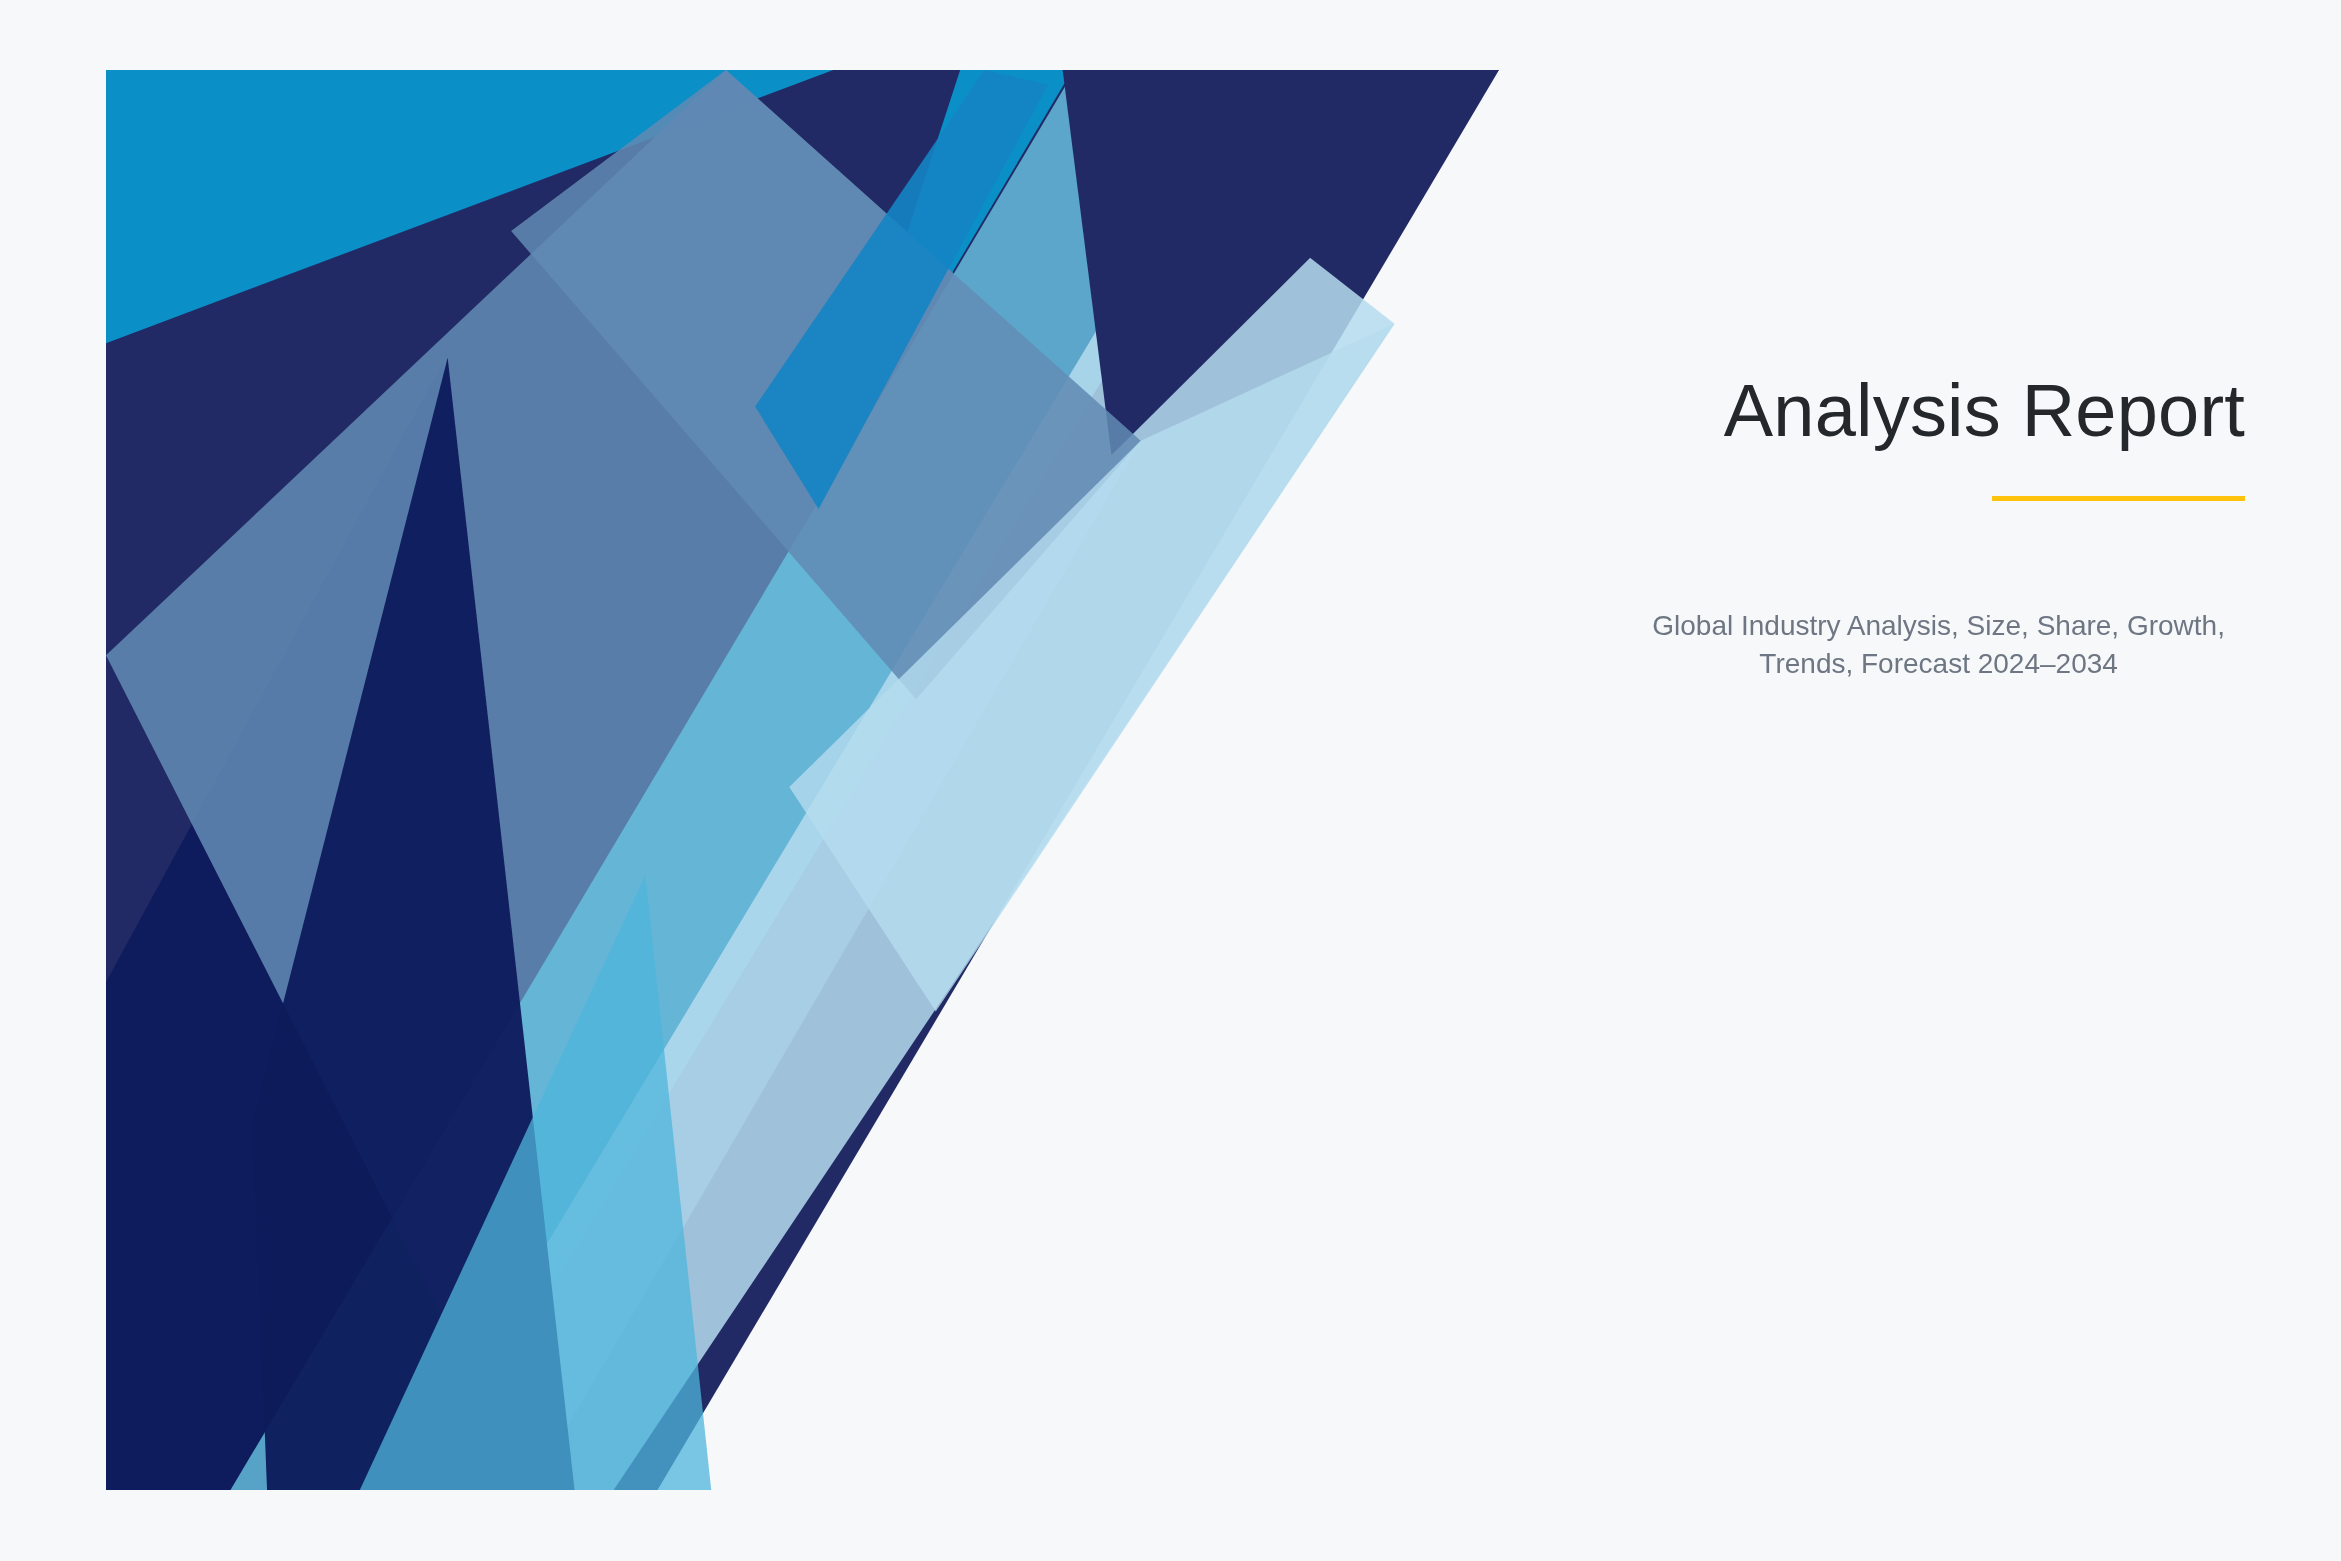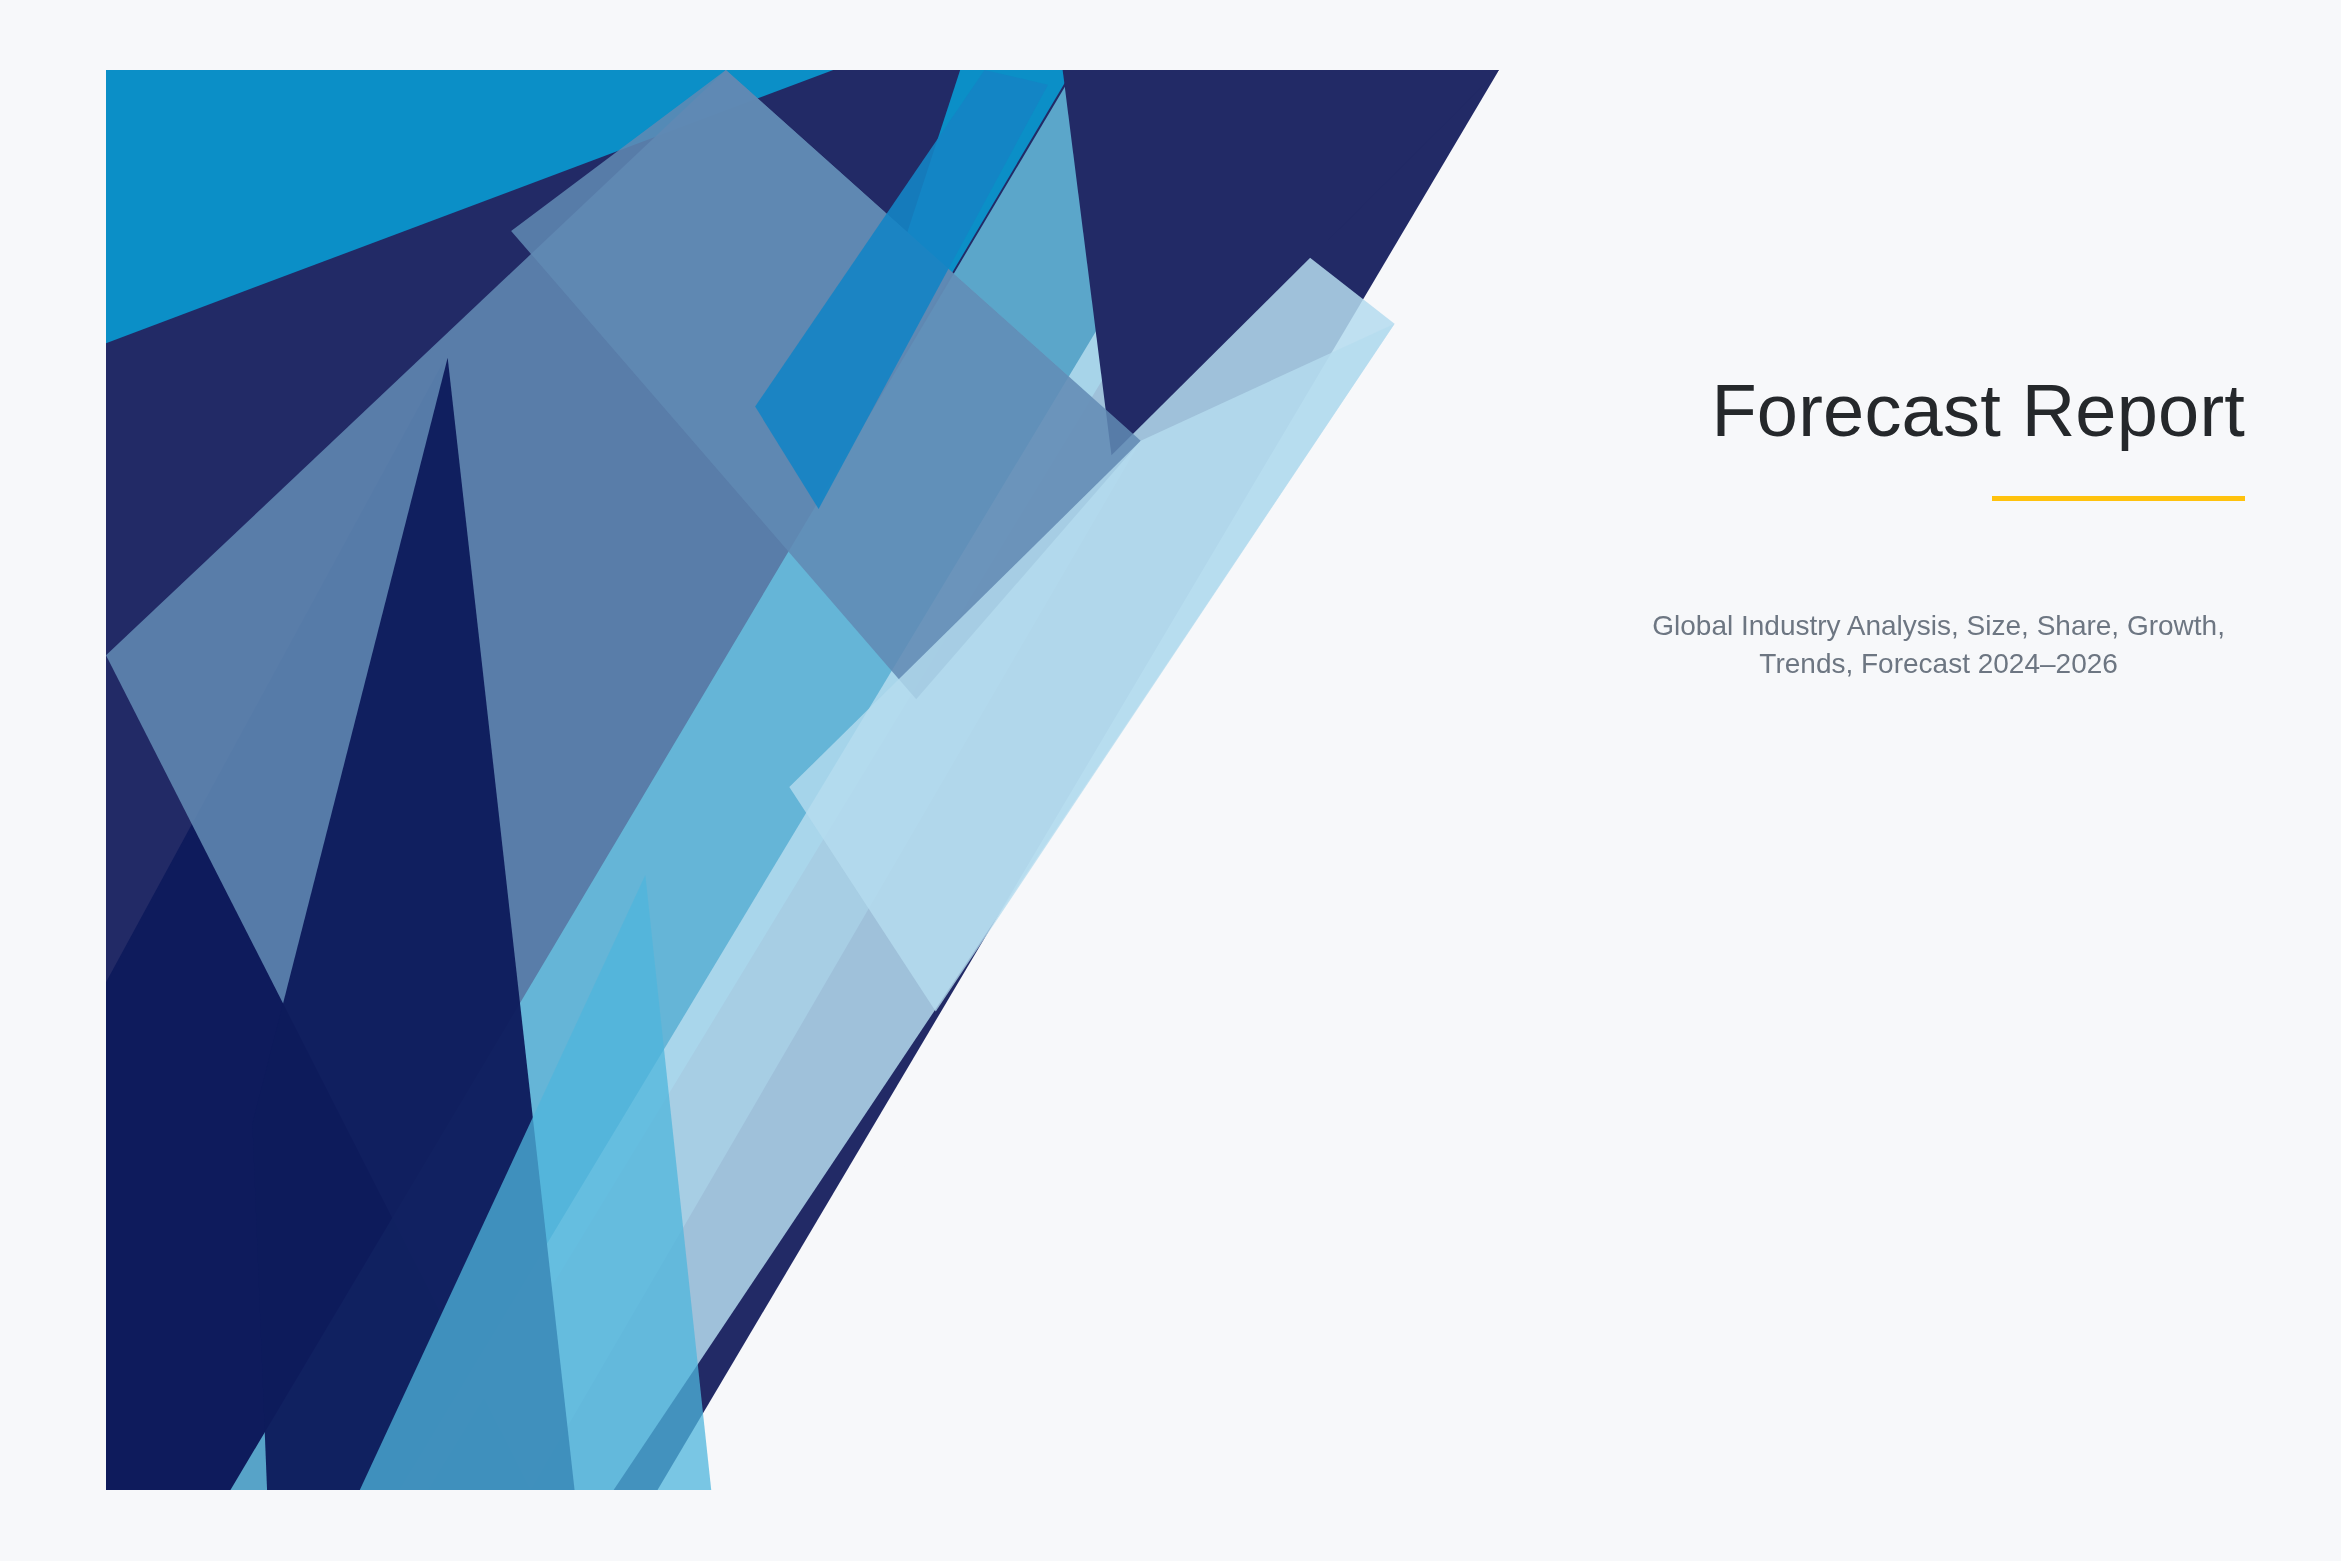--- a/index.html
+++ b/index.html
@@ -106,22 +106,22 @@
 
       <polygon points="2120,760 2640,520 1700,1930 1400,1470" fill="#B5DCEF" fill-opacity="0.80"></polygon>
 
       <polygon points="1800,0 1930,30 1460,900 1330,690" fill="#1484C4" fill-opacity="0.90"></polygon>
 
     </svg>
   </div>
 
   <div class="title-block">
 
-    <h1 class="report-title">Forecast Report</h1>
+    <h1 class="report-title">Analysis Report</h1>
 
     <hr class="accent-rule">
 
-    <p class="report-subtitle">Global Industry Analysis, Size, Share, Growth, Trends, Forecast 2024–2026</p>
+    <p class="report-subtitle">Global Industry Analysis, Size, Share, Growth, Trends, Forecast 2024–2034</p>
 
   </div>
 
 </div>
 
 
 </body></html>

